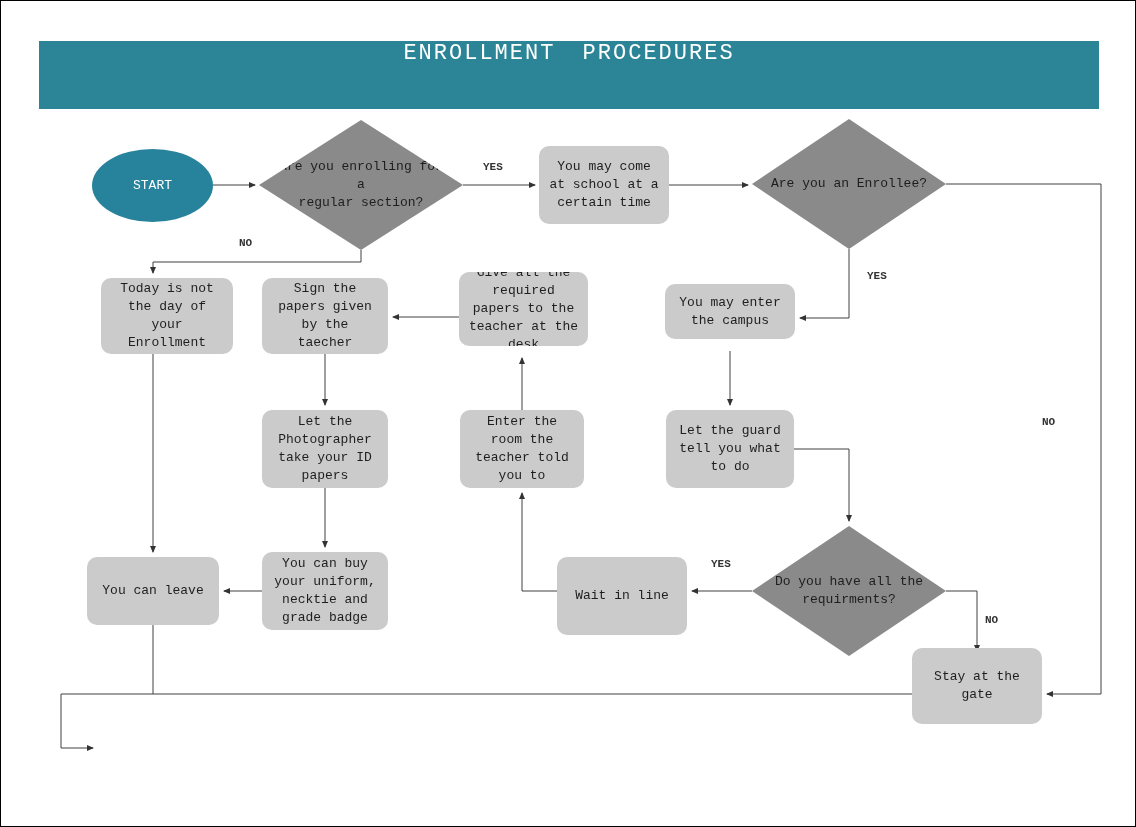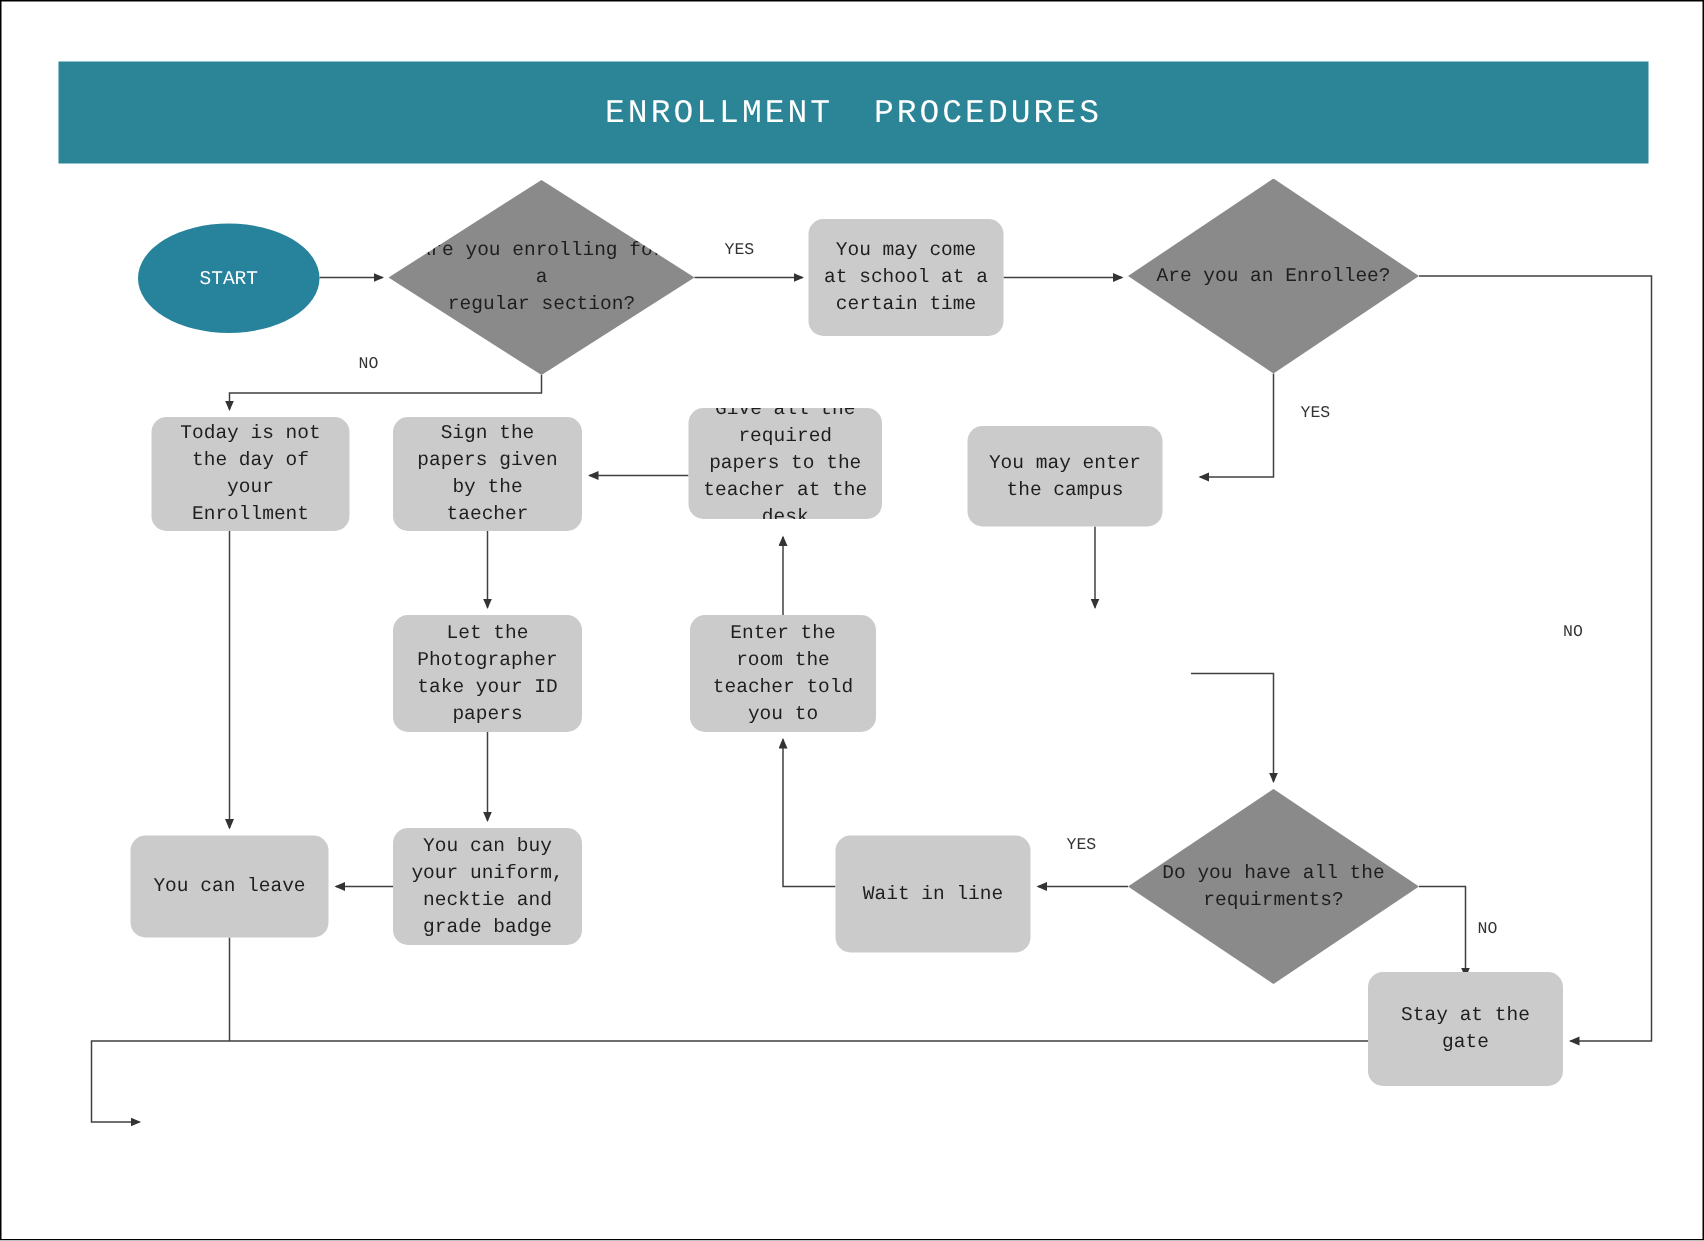--- a/index.html
+++ b/index.html
@@ -8,21 +8,21 @@
     width:1136px;height:827px;
     background:#ffffff;
     border:1px solid #000;
     box-sizing:border-box;
     font-family:"Liberation Mono", monospace;
     overflow:hidden;
   }
   .titlebar{
     position:absolute;left:38px;top:40px;width:1060px;height:68px;
     background:var(--header_teal,#2b8597);
-    display:flex;align-items:center;justify-content:center;
+    display:flex;justify-content:center;
   }
   .titlebar .title-text{
     color:#ffffff;font-size:22px;letter-spacing:2px;word-spacing:12px;
     font-family:"Liberation Mono", monospace;
   }
   .node{
     position:absolute;display:flex;align-items:center;justify-content:center;
     text-align:center;box-sizing:border-box;
   }
   .node-label{
@@ -41,20 +41,21 @@
   }
   .diamond{
     background:var(--diamond_gray,#8a8a8a);
     clip-path:polygon(50% 0,100% 50%,50% 100%,0 50%);
     color:#1e1e1e;font-size:13px;line-height:18px;
     padding:0 14px;
   }
   .edge-label{
     position:absolute;font-size:11px;color:#333333;
     font-family:"Liberation Mono", monospace;
+    font-weight:bold;
   }
   .connector-layer{
     position:absolute;left:0;top:0;width:1136px;height:827px;
     pointer-events:none;
   }
   .connector-layer polyline{
     fill:none;stroke:var(--line,#404040);stroke-width:1;
   }
 </style>
 </head>
@@ -126,35 +127,40 @@
 by the
 taecher</span>
   </div>
   <div class="node rect" style="left:458px;top:271px;width:129px;height:74px">
     <span class="node-label">Give all the
 required
 papers to the
 teacher at the
 desk</span>
   </div>
-  <div class="node rect" style="left:644px;top:283px;width:130px;height:67px">
+  <div class="node rect" style="left:664px;top:283px;width:130px;height:55px">
     <span class="node-label">You may enter
 the campus</span>
   </div>
   <div class="node rect" style="left:261px;top:409px;width:126px;height:78px">
     <span class="node-label">Let the
 Photographer
 take your ID
 papers</span>
   </div>
   <div class="node rect" style="left:459px;top:409px;width:124px;height:78px">
     <span class="node-label">Enter the
 room the
 teacher told
 you to</span>
+  </div>
+  <div class="node rect" style="left:665px;top:409px;width:128px;height:78px">
+    <span class="node-label">Let the guard
+tell you what
+to do</span>
   </div>
   <div class="node rect" style="left:556px;top:556px;width:130px;height:78px">
     <span class="node-label">Wait in line</span>
   </div>
   <div class="node rect" style="left:261px;top:551px;width:126px;height:78px">
     <span class="node-label">You can buy
 your uniform,
 necktie and
 grade badge</span>
   </div>

